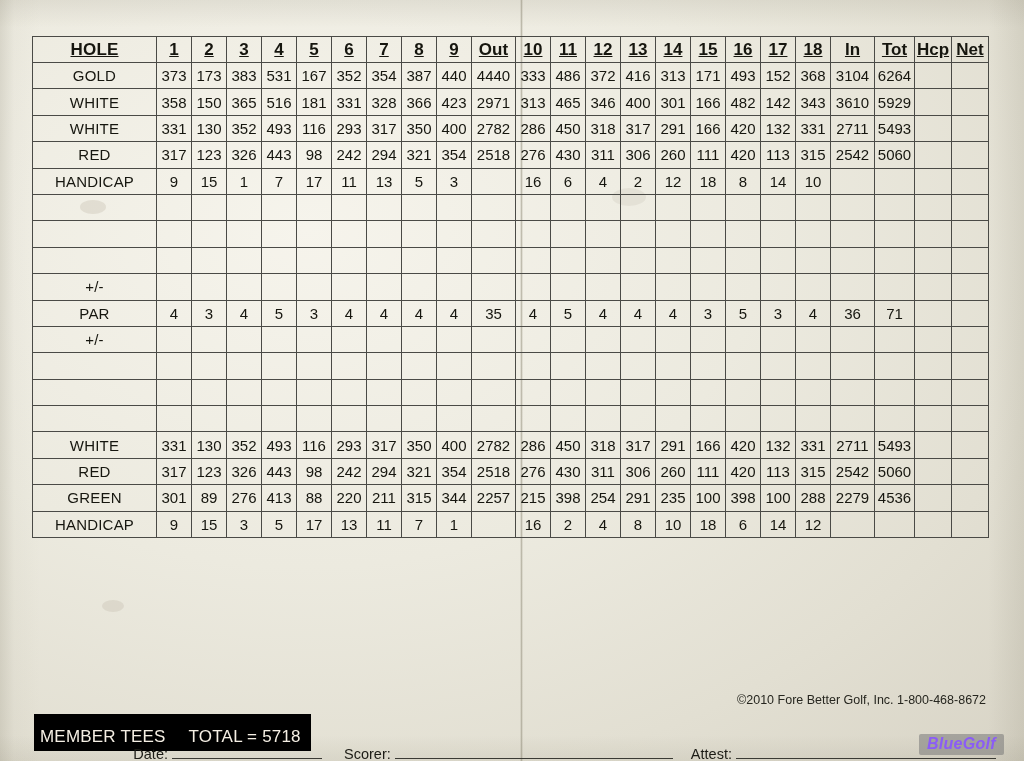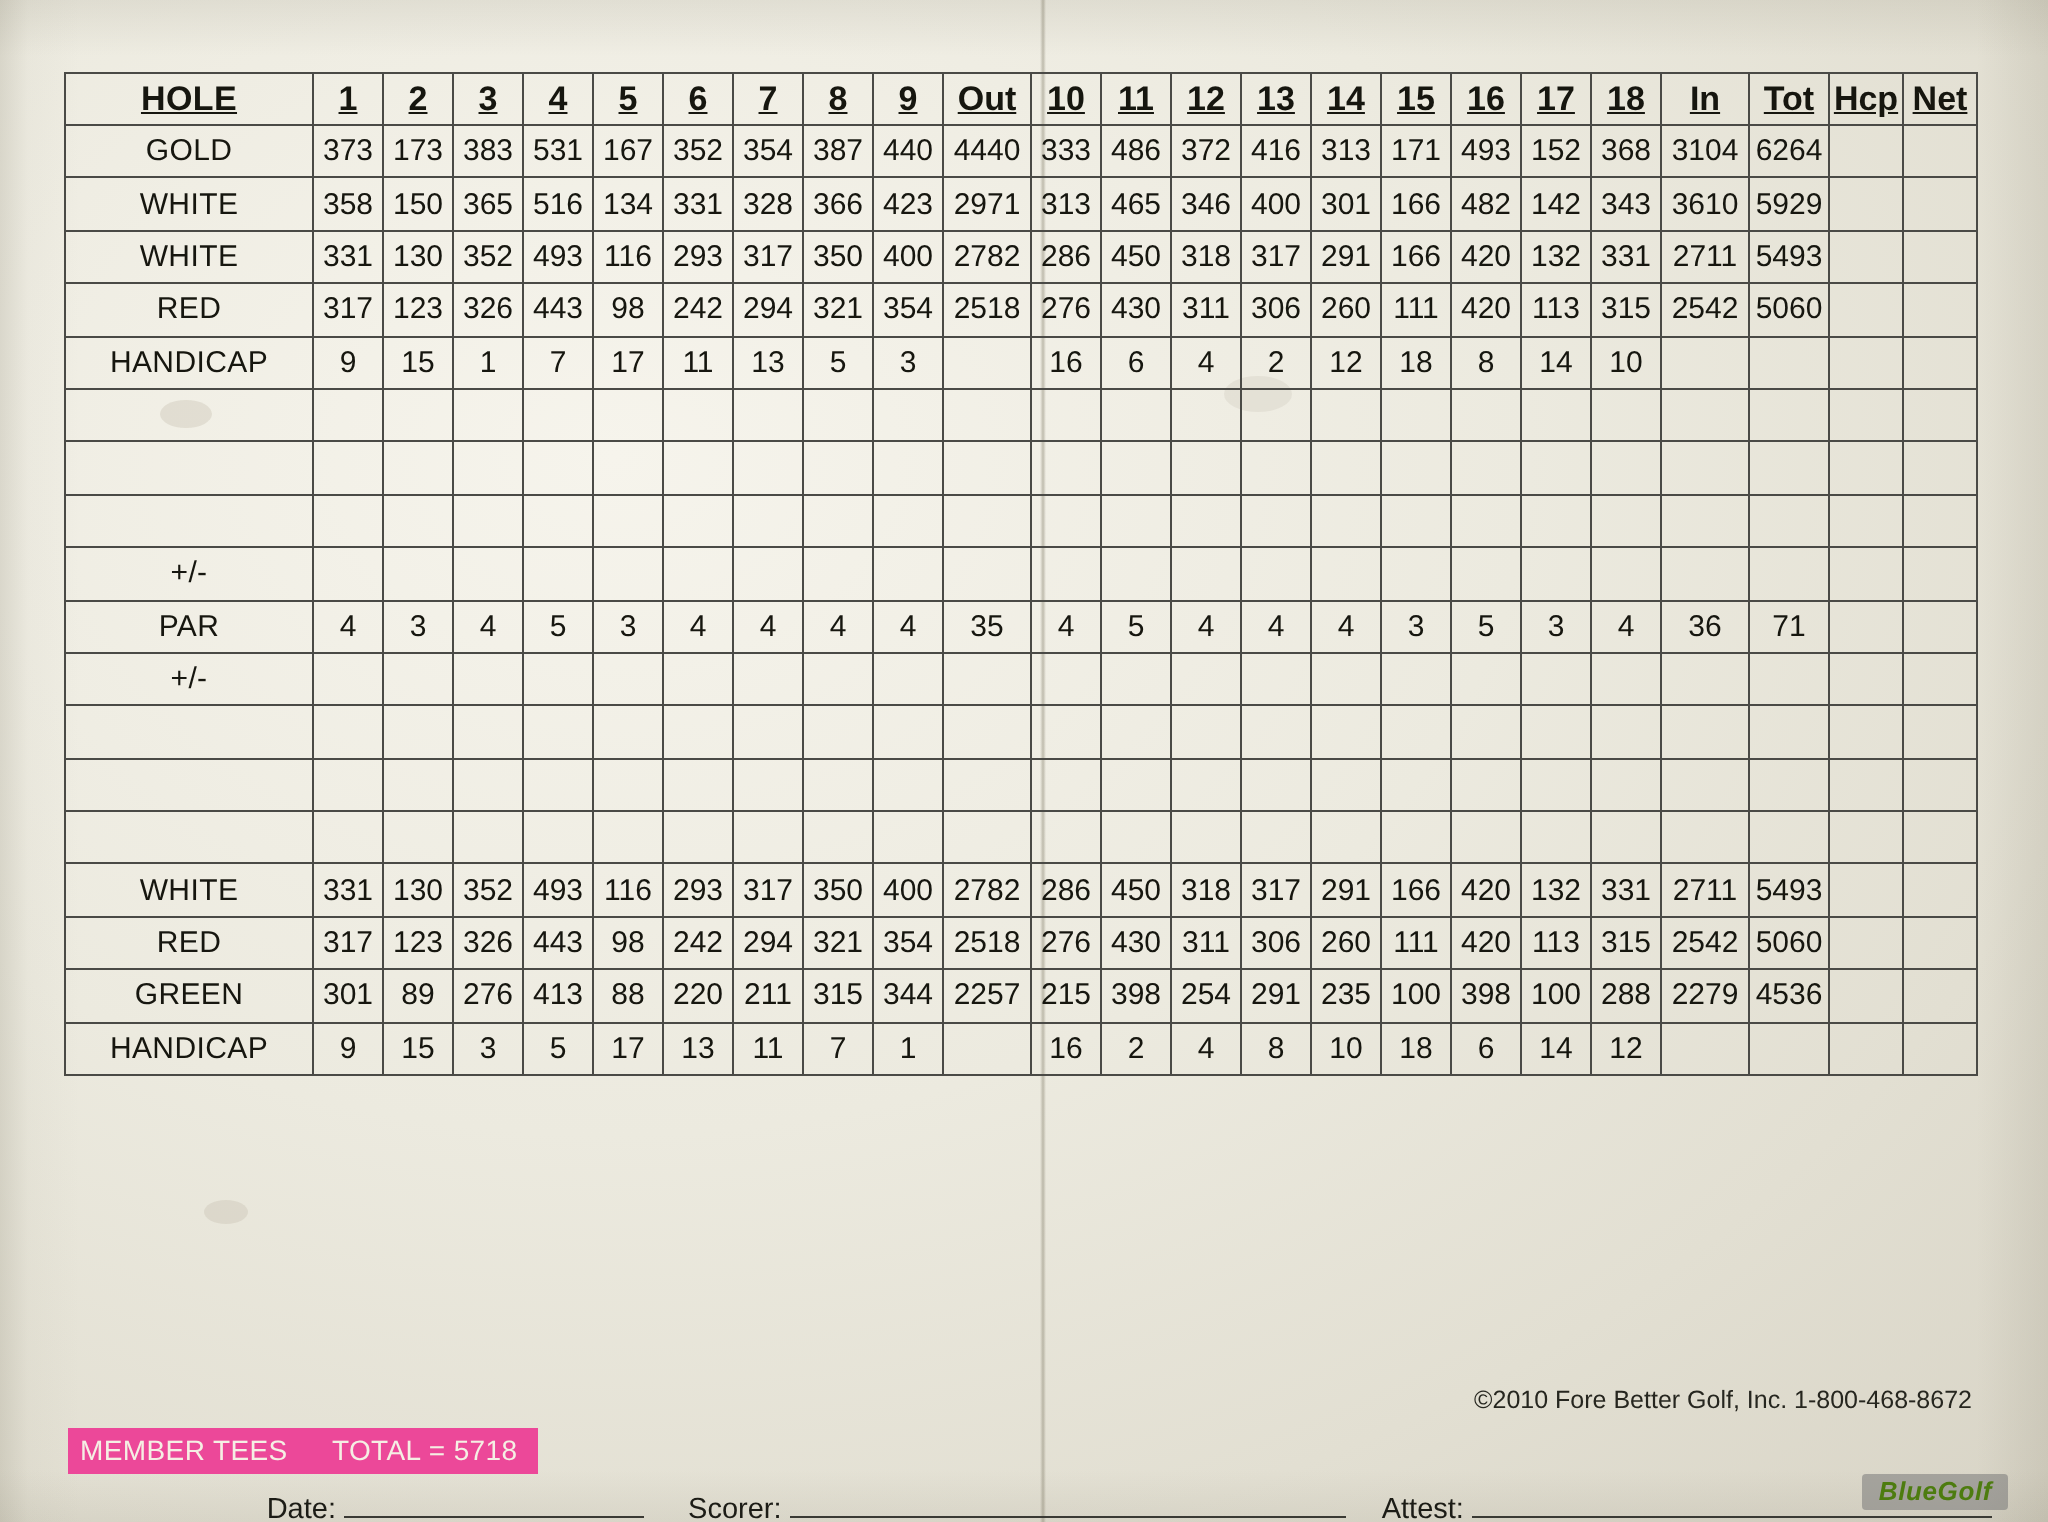--- a/index.html
+++ b/index.html
@@ -82,24 +82,24 @@
     position:absolute;
     right:38px;
     top:693px;
     font-size:12.5px;
     color:#26261f;
     font-family:"Liberation Sans", sans-serif;
   }
   .memberbar{
     position:absolute;
     left:34px; top:714px;
-    background:#ec4899;
+    background:#000000;
     color:#f5efe4;
-    font-size:14px;
-    padding:3px 10px 4px 6px;
+    font-size:17px;
+    padding:13px 10px 4px 6px;
     letter-spacing:.2px;
     white-space:nowrap;
   }
   .memberbar .ttl{margin-left:18px;}
   .bottomline{
     position:absolute;
     left:34px; top:744px;
     width:962px;
     font-size:14.5px;
     color:#1c1c16;
@@ -107,22 +107,22 @@
   }
   .bottomline span.u{
     display:inline-block;
     border-bottom:1px solid #3a3a34;
     height:14px;
   }
   .watermark{
     position:absolute;
     right:20px;bottom:6px;
     background:rgba(120,120,120,.55);
-    color:#4d7c0f;
-    font-size:13px;
+    color:#8b5cf6;
+    font-size:16px;
     font-style:italic;
     padding:1px 8px 2px 8px;
     border-radius:2px;
     letter-spacing:.3px;
     margin-top:41px;
   }
   .watermark b{font-style:italic;font-weight:bold;}
   .smudge{
     position:absolute;
     border-radius:50%;
@@ -220,21 +220,21 @@
         <td>6264</td>
         <td></td>
         <td></td>
       </tr>
       <tr class="datarow">
         <td class="label">WHITE</td>
         <td class="brown">358</td>
         <td class="brown">150</td>
         <td>365</td>
         <td class="brown">516</td>
-        <td class="brown">134</td>
+        <td class="brown">181</td>
         <td>331</td>
         <td class="brown">328</td>
         <td>366</td>
         <td>423</td>
         <td>2971</td>
         <td class="brown">313</td>
         <td>465</td>
         <td>346</td>
         <td class="brown">400</td>
         <td class="brown">301</td>

